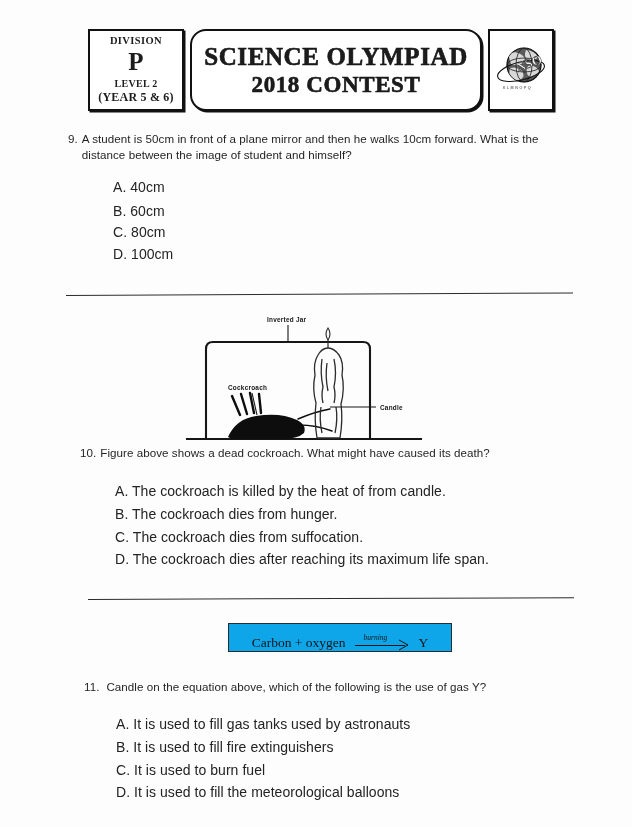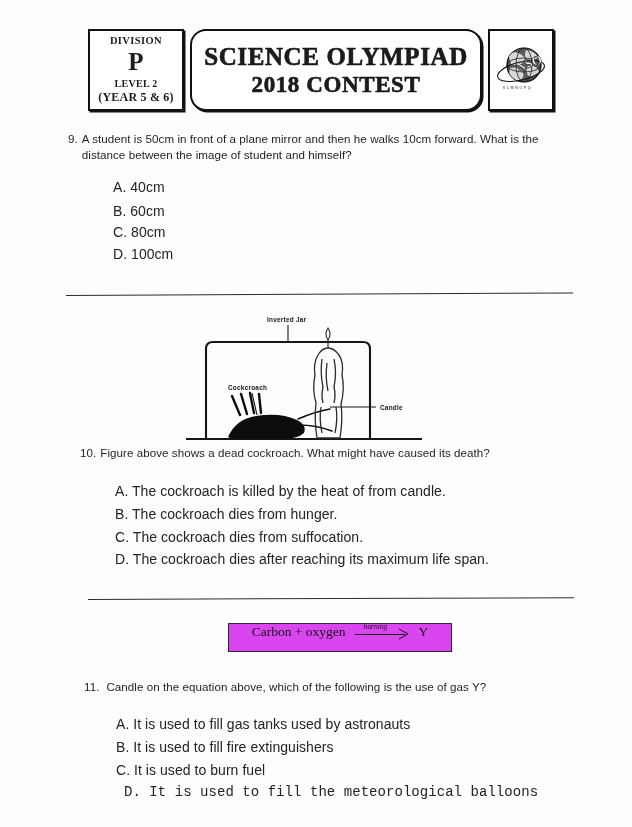--- a/index.html
+++ b/index.html
@@ -137,23 +137,23 @@
   }
 
   
   .eqbox {
     position: absolute;
     left: 228px;
     top: 623px;
     width: 222px;
     height: 27px;
     border: 1px solid #2b2b2b;
-    background: #d946ef;
-    display: flex;
-    align-items: flex-start;
+    background: #0ea5e9;
+    display: flex;
+    align-items: flex-end;
     justify-content: center;
   }
   .eq-inner {
     display: flex;
     align-items: center;
     font-family: "Liberation Serif", serif;
     font-size: 13.5px;
     color: #151515;
   }
   .eq-left { margin-right: 6px; }
@@ -339,15 +339,15 @@
   <div class="qtext" style="left:84px; top:679px; width:500px;">
     <div class="qnum-wrap">
       <span class="qnum" style="margin-right:7px;">11.</span>
       <span class="qbody">Candle on the equation above, which of the following is the use of gas Y?</span>
     </div>
   </div>
 
   <div class="opt" style="left:116px; top:716px;">A. It is used to fill gas tanks used by astronauts</div>
   <div class="opt" style="left:116px; top:739px;">B. It is used to fill fire extinguishers</div>
   <div class="opt" style="left:116px; top:762px;">C. It is used to burn fuel</div>
-  <div class="opt" style="left:124px; top:784px;font-family:Liberation Mono, monospace;">D. It is used to fill the meteorological balloons</div>
+  <div class="opt" style="left:116px; top:784px;">D. It is used to fill the meteorological balloons</div>
 
 </div>
 
 </body></html>

